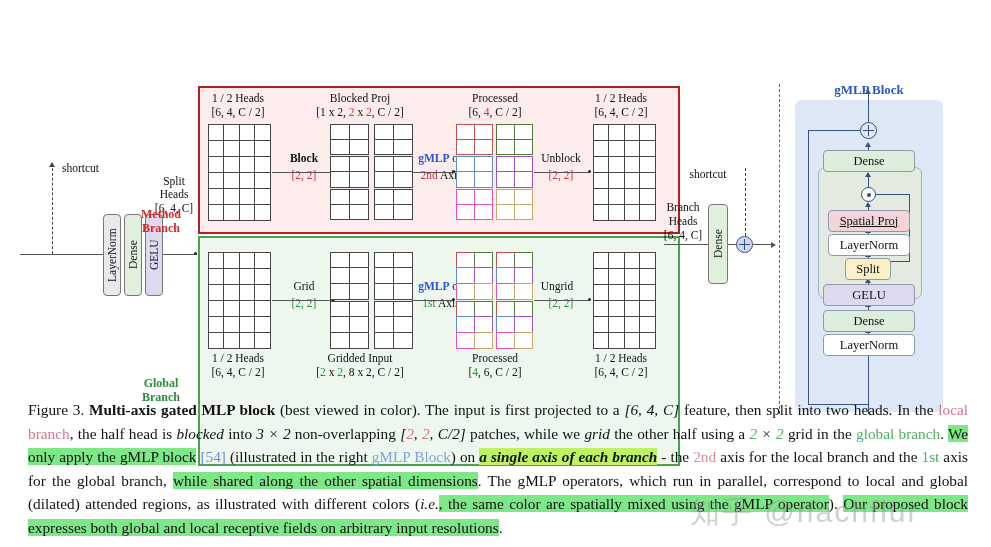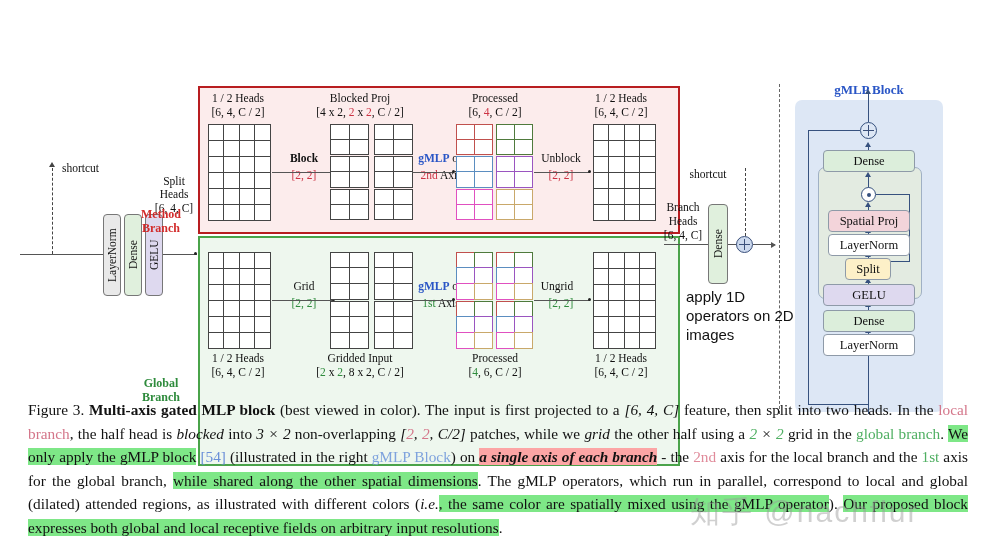--- a/index.html
+++ b/index.html
@@ -71,21 +71,21 @@
   
   #gmlp-panel{position:absolute;left:795px;top:16px;width:148px;height:312px;
      background:#dde7f5;border-radius:7px;}
   #gmlp-title{position:absolute;left:795px;top:-2px;width:148px;text-align:center;
      font-weight:bold;font-size:13px;color:#2a56c6;}
   #gmlp-inner{position:absolute;left:818px;top:83px;width:104px;height:132px;
      background:#e3ebe1;border:1px solid #9fb0c4;border-radius:7px;box-sizing:border-box;}
   .gblock{position:absolute;box-sizing:border-box;border:1px solid #8e9aa8;border-radius:4px;
      display:flex;align-items:center;justify-content:center;font-size:12.5px;color:#111;}
   .g-dense{background:#dceedb;}
-  .g-spatial{background:#f3d4da;}
+  .g-spatial{background:#f3d4da;text-decoration:underline;}
   .g-ln{background:#ffffff;}
   .g-split{background:#fdf0c8;}
   .g-gelu{background:#ded9ef;}
   .vline{position:absolute;width:1.3px;background:#36517e;}
   .hline{position:absolute;height:1.3px;background:#36517e;}
   .uparrow{position:absolute;width:0;height:0;border-left:3.5px solid transparent;
      border-right:3.5px solid transparent;border-bottom:5px solid #36517e;}
   .odot{position:absolute;width:15px;height:15px;border-radius:50%;
      border:1.3px solid #36517e;background:#fff;box-sizing:border-box;}
   .odot:after{content:"";position:absolute;left:50%;top:50%;width:4px;height:4px;
@@ -94,21 +94,21 @@
   #sep-dashed{position:absolute;left:779px;top:0px;height:330px;border-left:1px dashed #666;}
 
   
   #apply1d{position:absolute;left:686px;top:203px;width:110px;
     font-family:"Liberation Sans", sans-serif;font-size:15px;line-height:19px;color:#111;}
 
   
   #caption{position:absolute;left:28px;top:398px;width:940px;
     font-size:15.3px;line-height:23.6px;color:#111;text-align:justify;}
   #caption .hl-green{background:#7ee787;}
-  #caption .hl-yellow{background:#fca5a5;}
+  #caption .hl-yellow{background:#bef264;}
   #caption .pink{color:#d4768a;}
   #caption .green{color:#4faf62;}
   #caption .blue{color:#6a8fd8;}
   #caption .lblue{color:#7fa3dd;}
   #caption .red{color:#e08a9a;}
   #caption .bld{font-weight:bold;}
   #caption .itl{font-style:italic;}
   #caption .mth{font-family:"Liberation Serif", serif;font-style:italic;}
 
   #watermark{position:absolute;left:690px;top:492px;font-size:30px;color:rgba(150,150,150,.45);
@@ -181,21 +181,21 @@
         <div class="cell"></div>
         <div class="cell"></div>
       </div>
 
     <div class="cap" style="left:276px;top:68px;width:56px;font-weight:bold;">Block</div>
     <div class="cap cred" style="left:276px;top:85px;width:56px;">[2, 2]</div>
     <div class="arrow nohead" style="left:272px;top:88px;width:62px;"></div>
     <div class="dot" style="left:332px;top:86px;"></div>
 
     <div class="cap" style="left:295px;top:8px;width:130px;">Blocked Proj</div>
-    <div class="cap" style="left:295px;top:22px;width:130px;"><span>[4 x 2, </span><span class="cred">2</span><span> x </span><span class="cred">2</span><span>, C / 2]</span></div>
+    <div class="cap" style="left:295px;top:22px;width:130px;"><span>[1 x 2, </span><span class="cred">2</span><span> x </span><span class="cred">2</span><span>, C / 2]</span></div>
 
     <div id="local-blocked-wrap" style="position:absolute;left:330px;top:40px;width:82px;height:96px;">
         <div style="position: absolute; box-sizing: border-box; display: grid; background: rgb(255, 255, 255); left: 0px; top: 0px; width: 38px; height: 30.6667px; grid-template-columns: repeat(2, 1fr); grid-template-rows: repeat(2, 1fr);">
           <div style="border: 1px solid rgb(68, 68, 68); box-sizing: border-box; margin: -0.5px;"></div>
           <div style="border: 1px solid rgb(68, 68, 68); box-sizing: border-box; margin: -0.5px;"></div>
           <div style="border: 1px solid rgb(68, 68, 68); box-sizing: border-box; margin: -0.5px;"></div>
           <div style="border: 1px solid rgb(68, 68, 68); box-sizing: border-box; margin: -0.5px;"></div>
         </div>
         <div style="position: absolute; box-sizing: border-box; display: grid; background: rgb(255, 255, 255); left: 44px; top: 0px; width: 38px; height: 30.6667px; grid-template-columns: repeat(2, 1fr); grid-template-rows: repeat(2, 1fr);">
           <div style="border: 1px solid rgb(68, 68, 68); box-sizing: border-box; margin: -0.5px;"></div>
@@ -465,21 +465,20 @@
     <div class="vblock vb-dense" style="left:708px;top:120px;width:20px;height:80px;">Dense</div>
     <div class="arrow nohead" style="left:728px;top:160px;width:18px;"></div>
     <div class="plus" style="left:736px;top:152px;"></div>
     <div class="arrow" style="left:753px;top:160px;width:22px;"></div>
 
     <div class="cap" style="left:668px;top:84px;width:80px;">shortcut</div>
     <div class="dashed-v" style="left:745px;top:84px;height:68px;"></div>
 
     <div id="sep-dashed"></div>
 
-    <div id="apply1d">apply 1D operators on 2D images</div>
 
     <div id="gmlp-title">gMLP Block</div>
     <div id="gmlp-panel"></div>
 
     <div id="gmlp-inner"></div>
 
     <div class="vline" style="left:868px;top:268px;height:62px;"></div>
     <div class="vline" style="left:868px;top:248px;height:14px;"></div>
     <div class="vline" style="left:868px;top:222px;height:14px;"></div>
     <div class="vline" style="left:868px;top:198px;height:16px;"></div>

